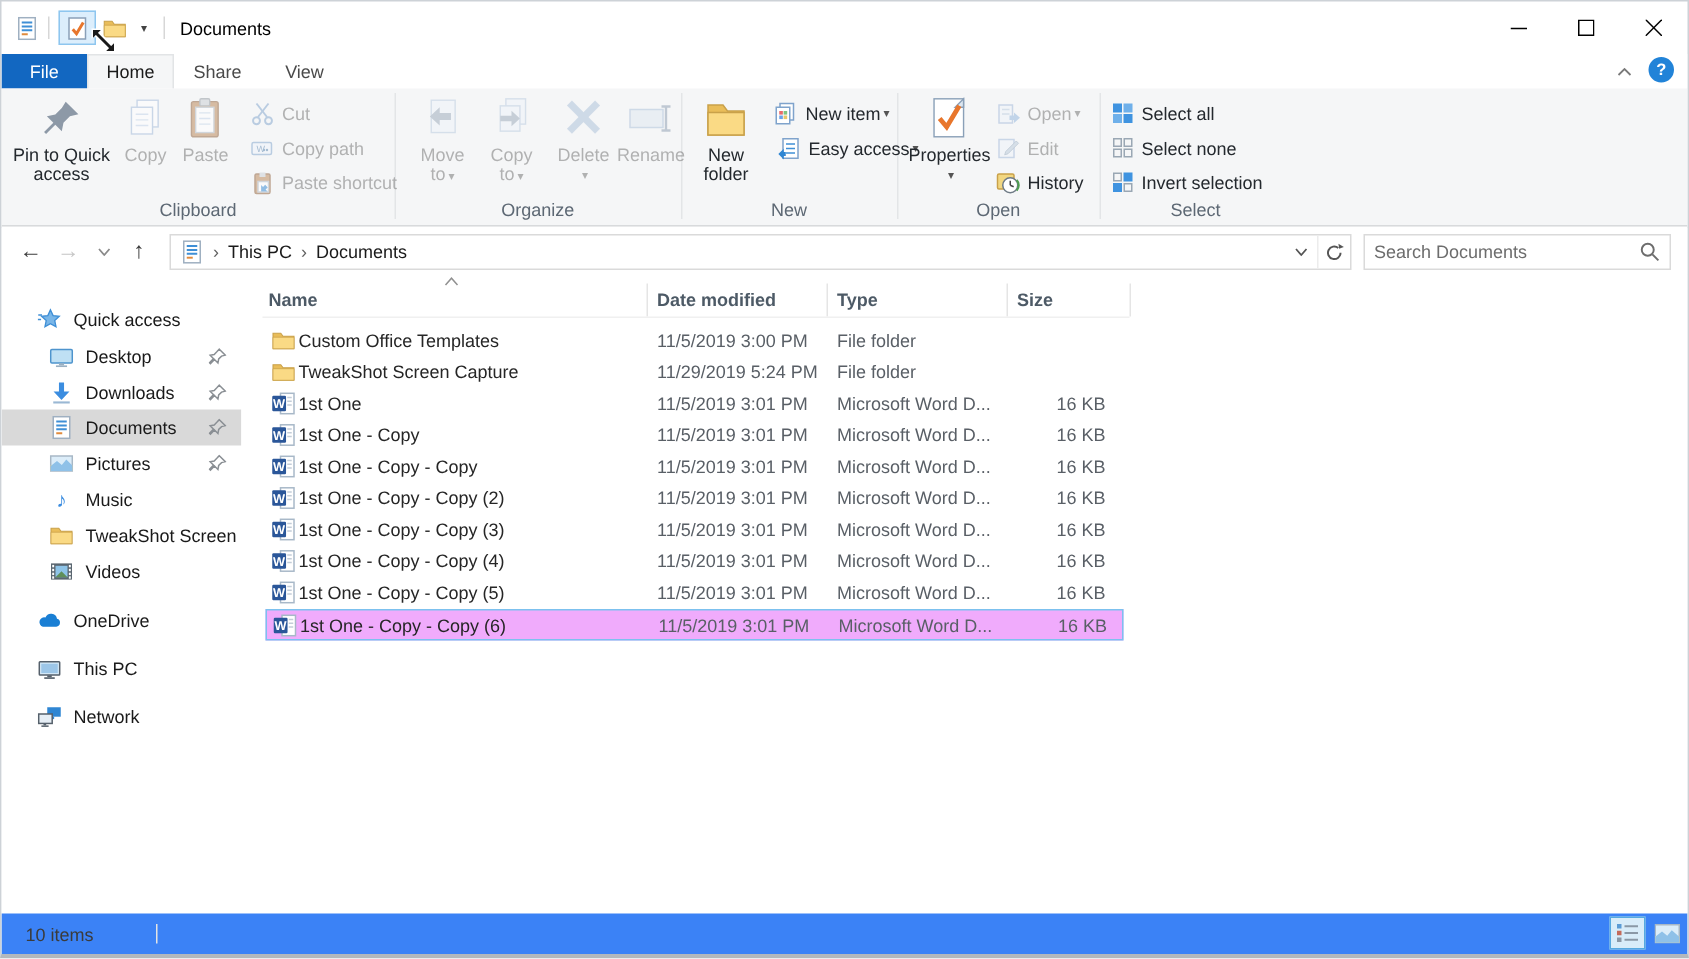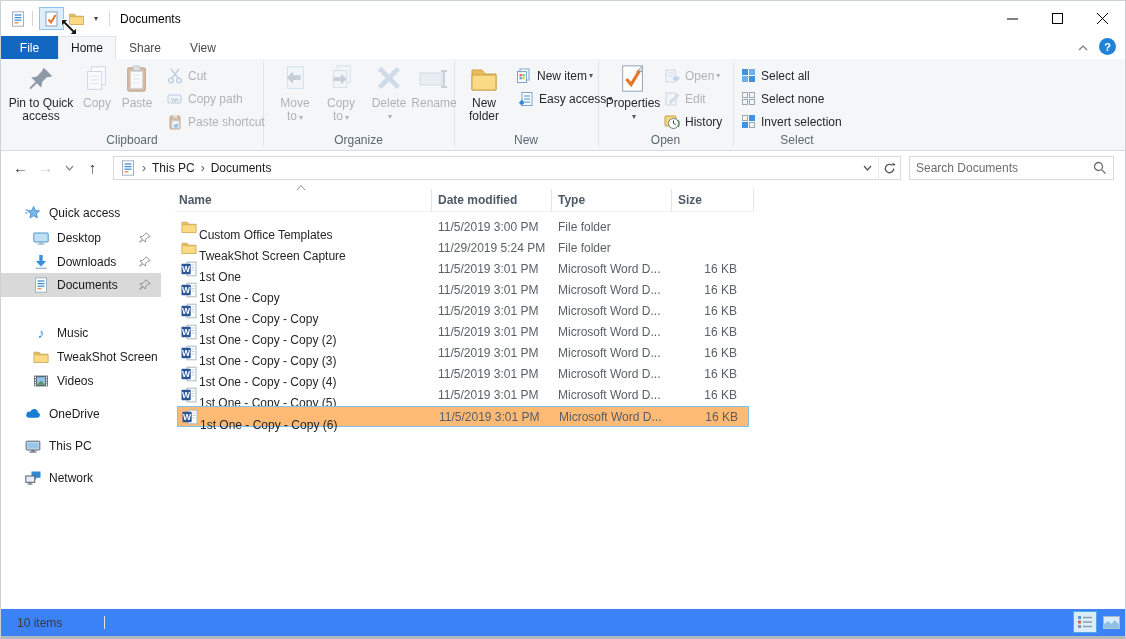--- a/index.html
+++ b/index.html
@@ -68,23 +68,23 @@
   .spin { position:absolute; right:10px; top:6px; }
   .music-glyph { font-size:14px; color:#3b8de0; width:16px; text-align:center; }
 
   
   .content { position:absolute; top:182px; left:160px; right:0; bottom:27px; background:#fff; }
   .colhead-label { position:absolute; top:10px; color:#4d5a66;font-weight:bold; }
   .colsep { position:absolute; top:6px; width:1px; height:22px; background:#e5e5e5; }
   .head-underline { position:absolute; top:28px; left:14px; width:578px; height:1px; background:#f0f0f0; }
   .sortcaret { position:absolute; left:134px; top:1px; }
   .frow { position:absolute; left:16px; width:572px; height:21px; }
-  .frow.selected { border:1px solid #7cc1ef; background:#fdba74; }
+  .frow.selected { border:1px solid #7cc1ef; background:#f0abfc; }
   .fic { position:absolute; left:4px; top:2px; }
-  .fname { position:absolute; left:22px; top:11px; color:#262626; white-space:nowrap;text-align:center; }
+  .fname { position:absolute; left:22px; top:3px; color:#262626; white-space:nowrap;text-align:center; }
   .fdate { position:absolute; left:261px; top:3px; color:#595f66; white-space:nowrap; }
   .ftype { position:absolute; left:381px; top:3px; color:#595f66; white-space:nowrap; }
   .fsize { position:absolute; left:470px; width:90px; top:3px; color:#595f66; text-align:right; }
 
   
   .statusbar { position:absolute; left:0; right:0; bottom:0; height:27px; background:#3b82f6; }
   .scount { position:absolute; left:16px; top:7px; color:#3b3b3b; }
   .ssep { position:absolute; left:103px; top:7px; width:1px; height:13px; background:#e3e3e3; }
   .vbtn { position:absolute; top:2px; width:24px; height:22px; display:flex; align-items:center; justify-content:center; }
   .vbtn.active { background:#d8ecf9; border:1px solid #56a9e0; }
@@ -508,20 +508,29 @@
     </div>
     <div class="snode selected" style="top:90px">
       <svg class="nicon" width="16" height="16">
           <use href="#i-doc"></use>
         </svg>
       <span>Documents</span>
       <svg class="spin" width="12" height="12">
           <use href="#i-pin"></use>
         </svg>
     </div>
+    <div class="snode" style="top:114px">
+      <svg class="nicon" width="16" height="16">
+          <use href="#i-pict"></use>
+        </svg>
+      <span>Pictures</span>
+      <svg class="spin" width="12" height="12">
+          <use href="#i-pin"></use>
+        </svg>
+    </div>
     <div class="snode" style="top:138px">
       <span class="nicon music-glyph">♪</span>
       <span>Music</span>
     </div>
     <div class="snode" style="top:162px">
       <svg class="nicon" width="16" height="16">
           <use href="#i-folder"></use>
         </svg>
       <span>TweakShot Screen C</span>
     </div>

